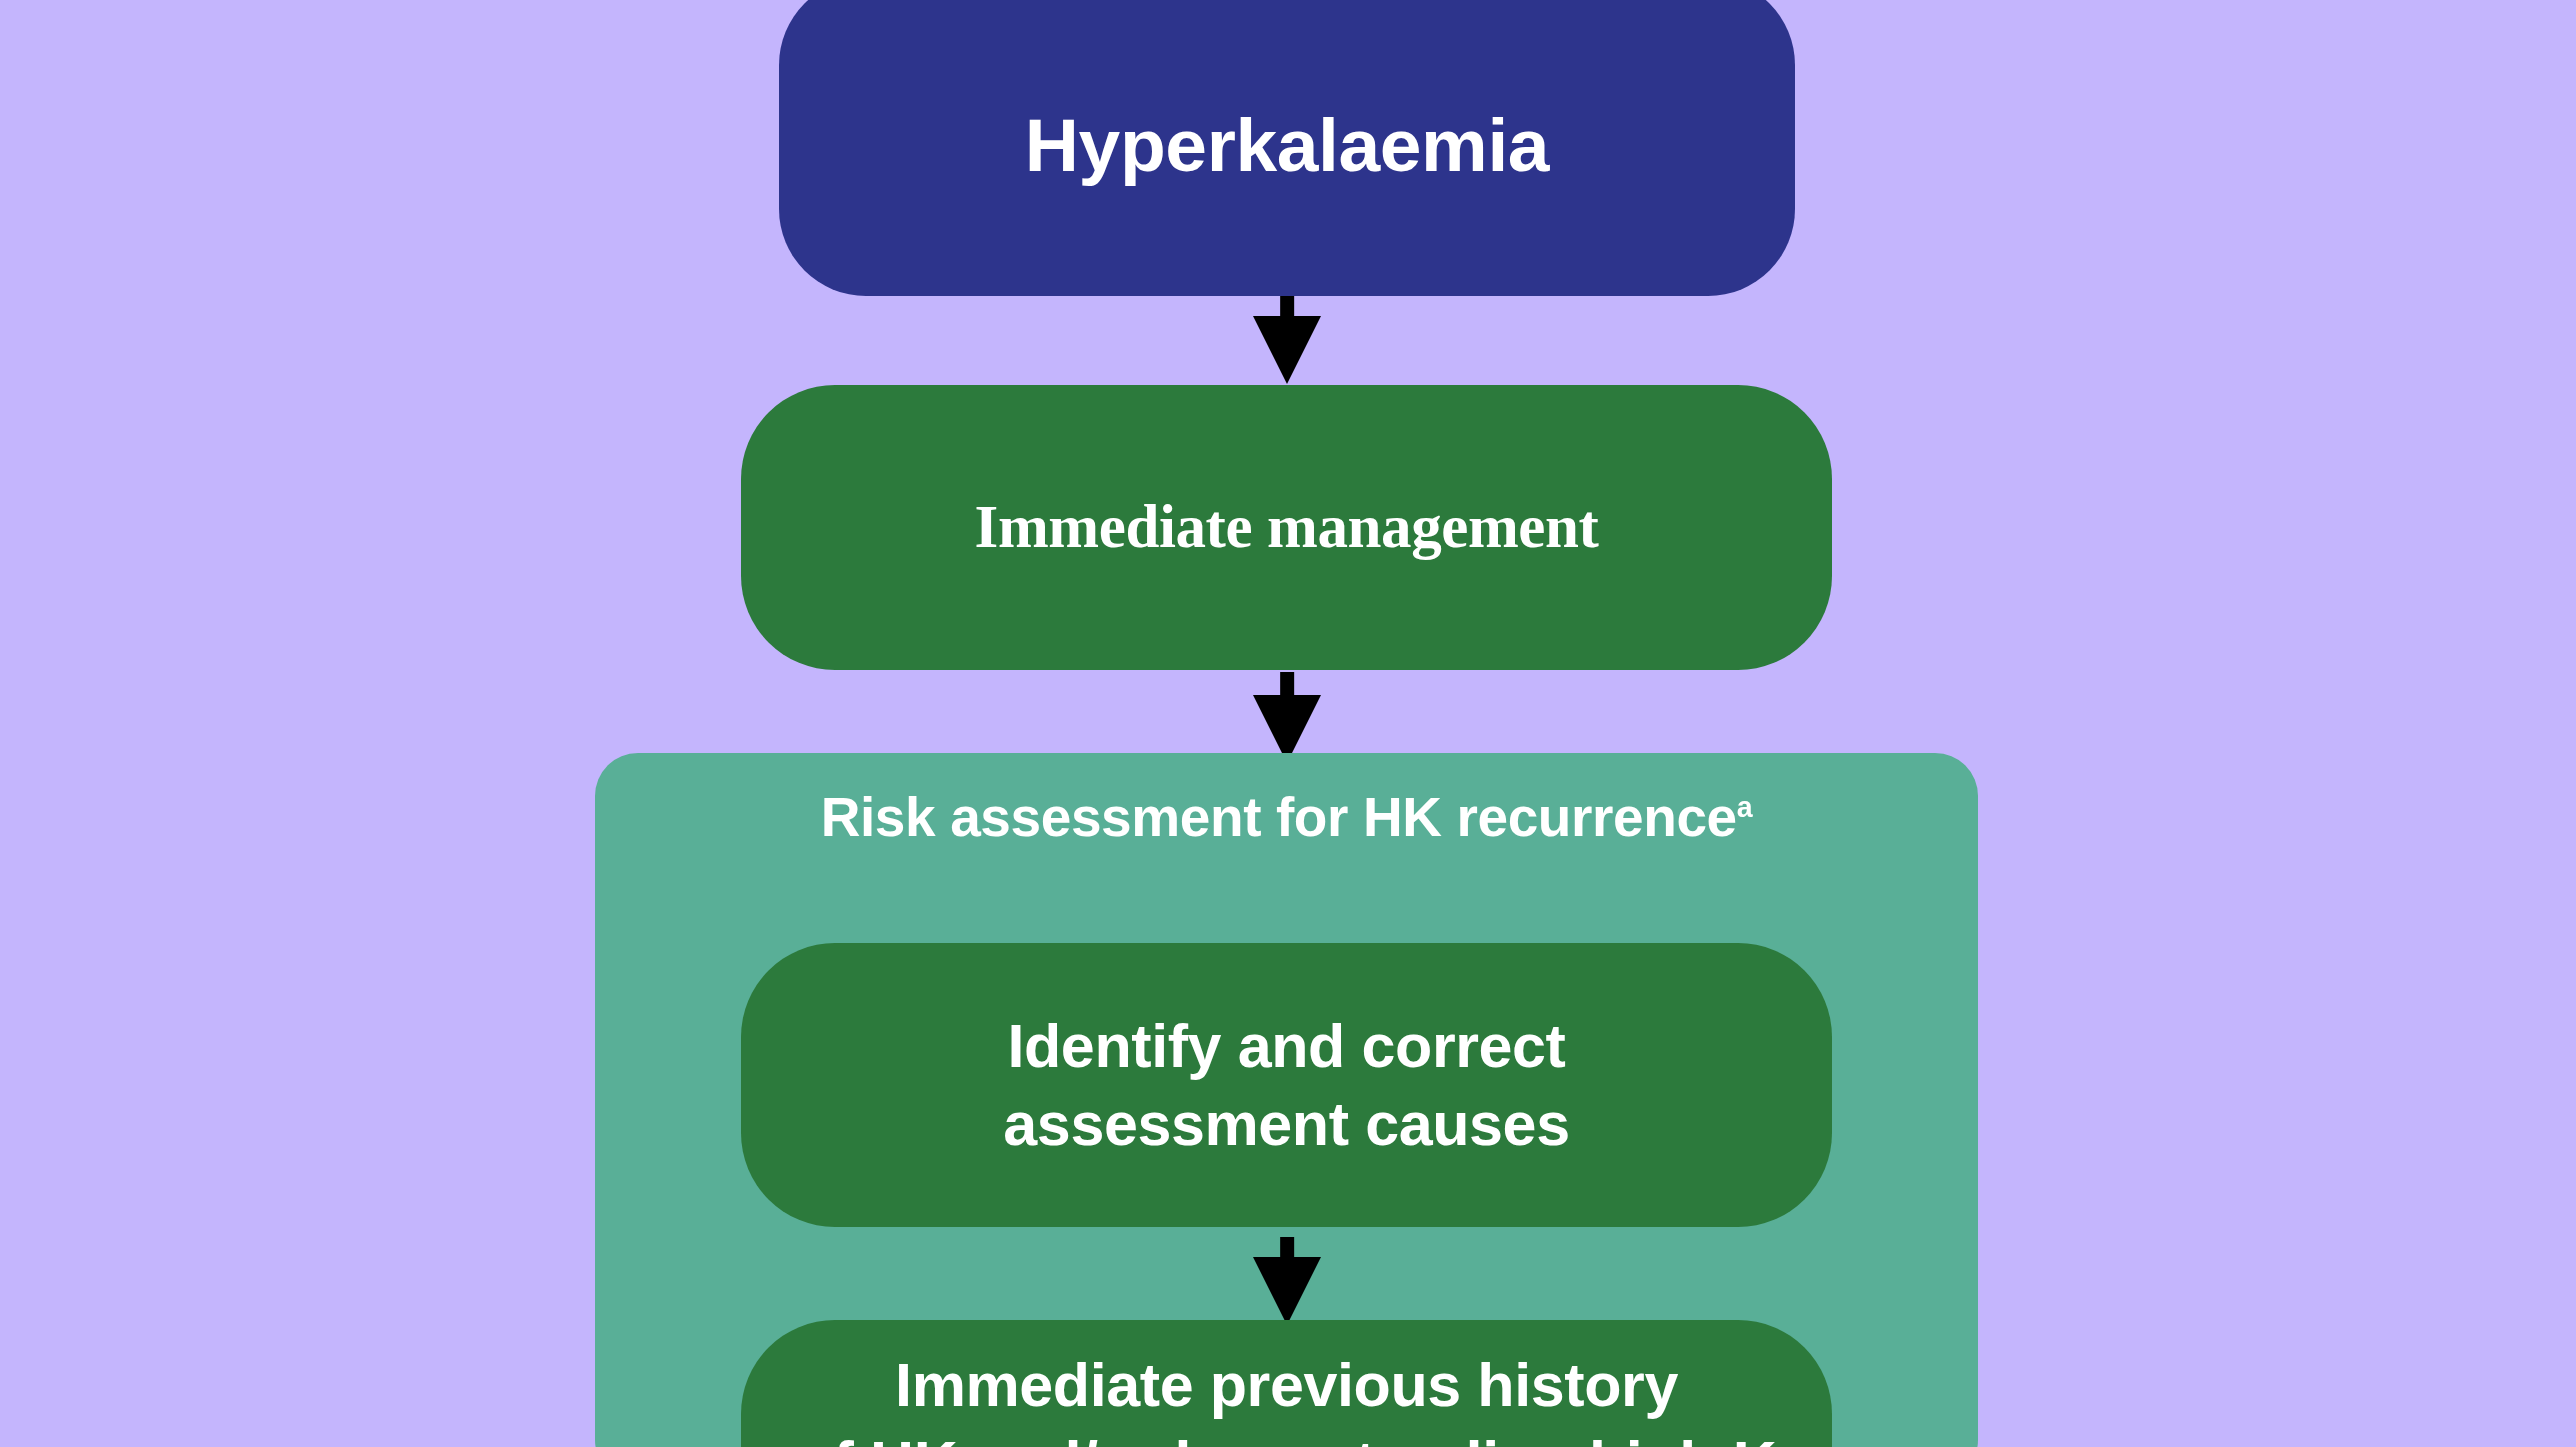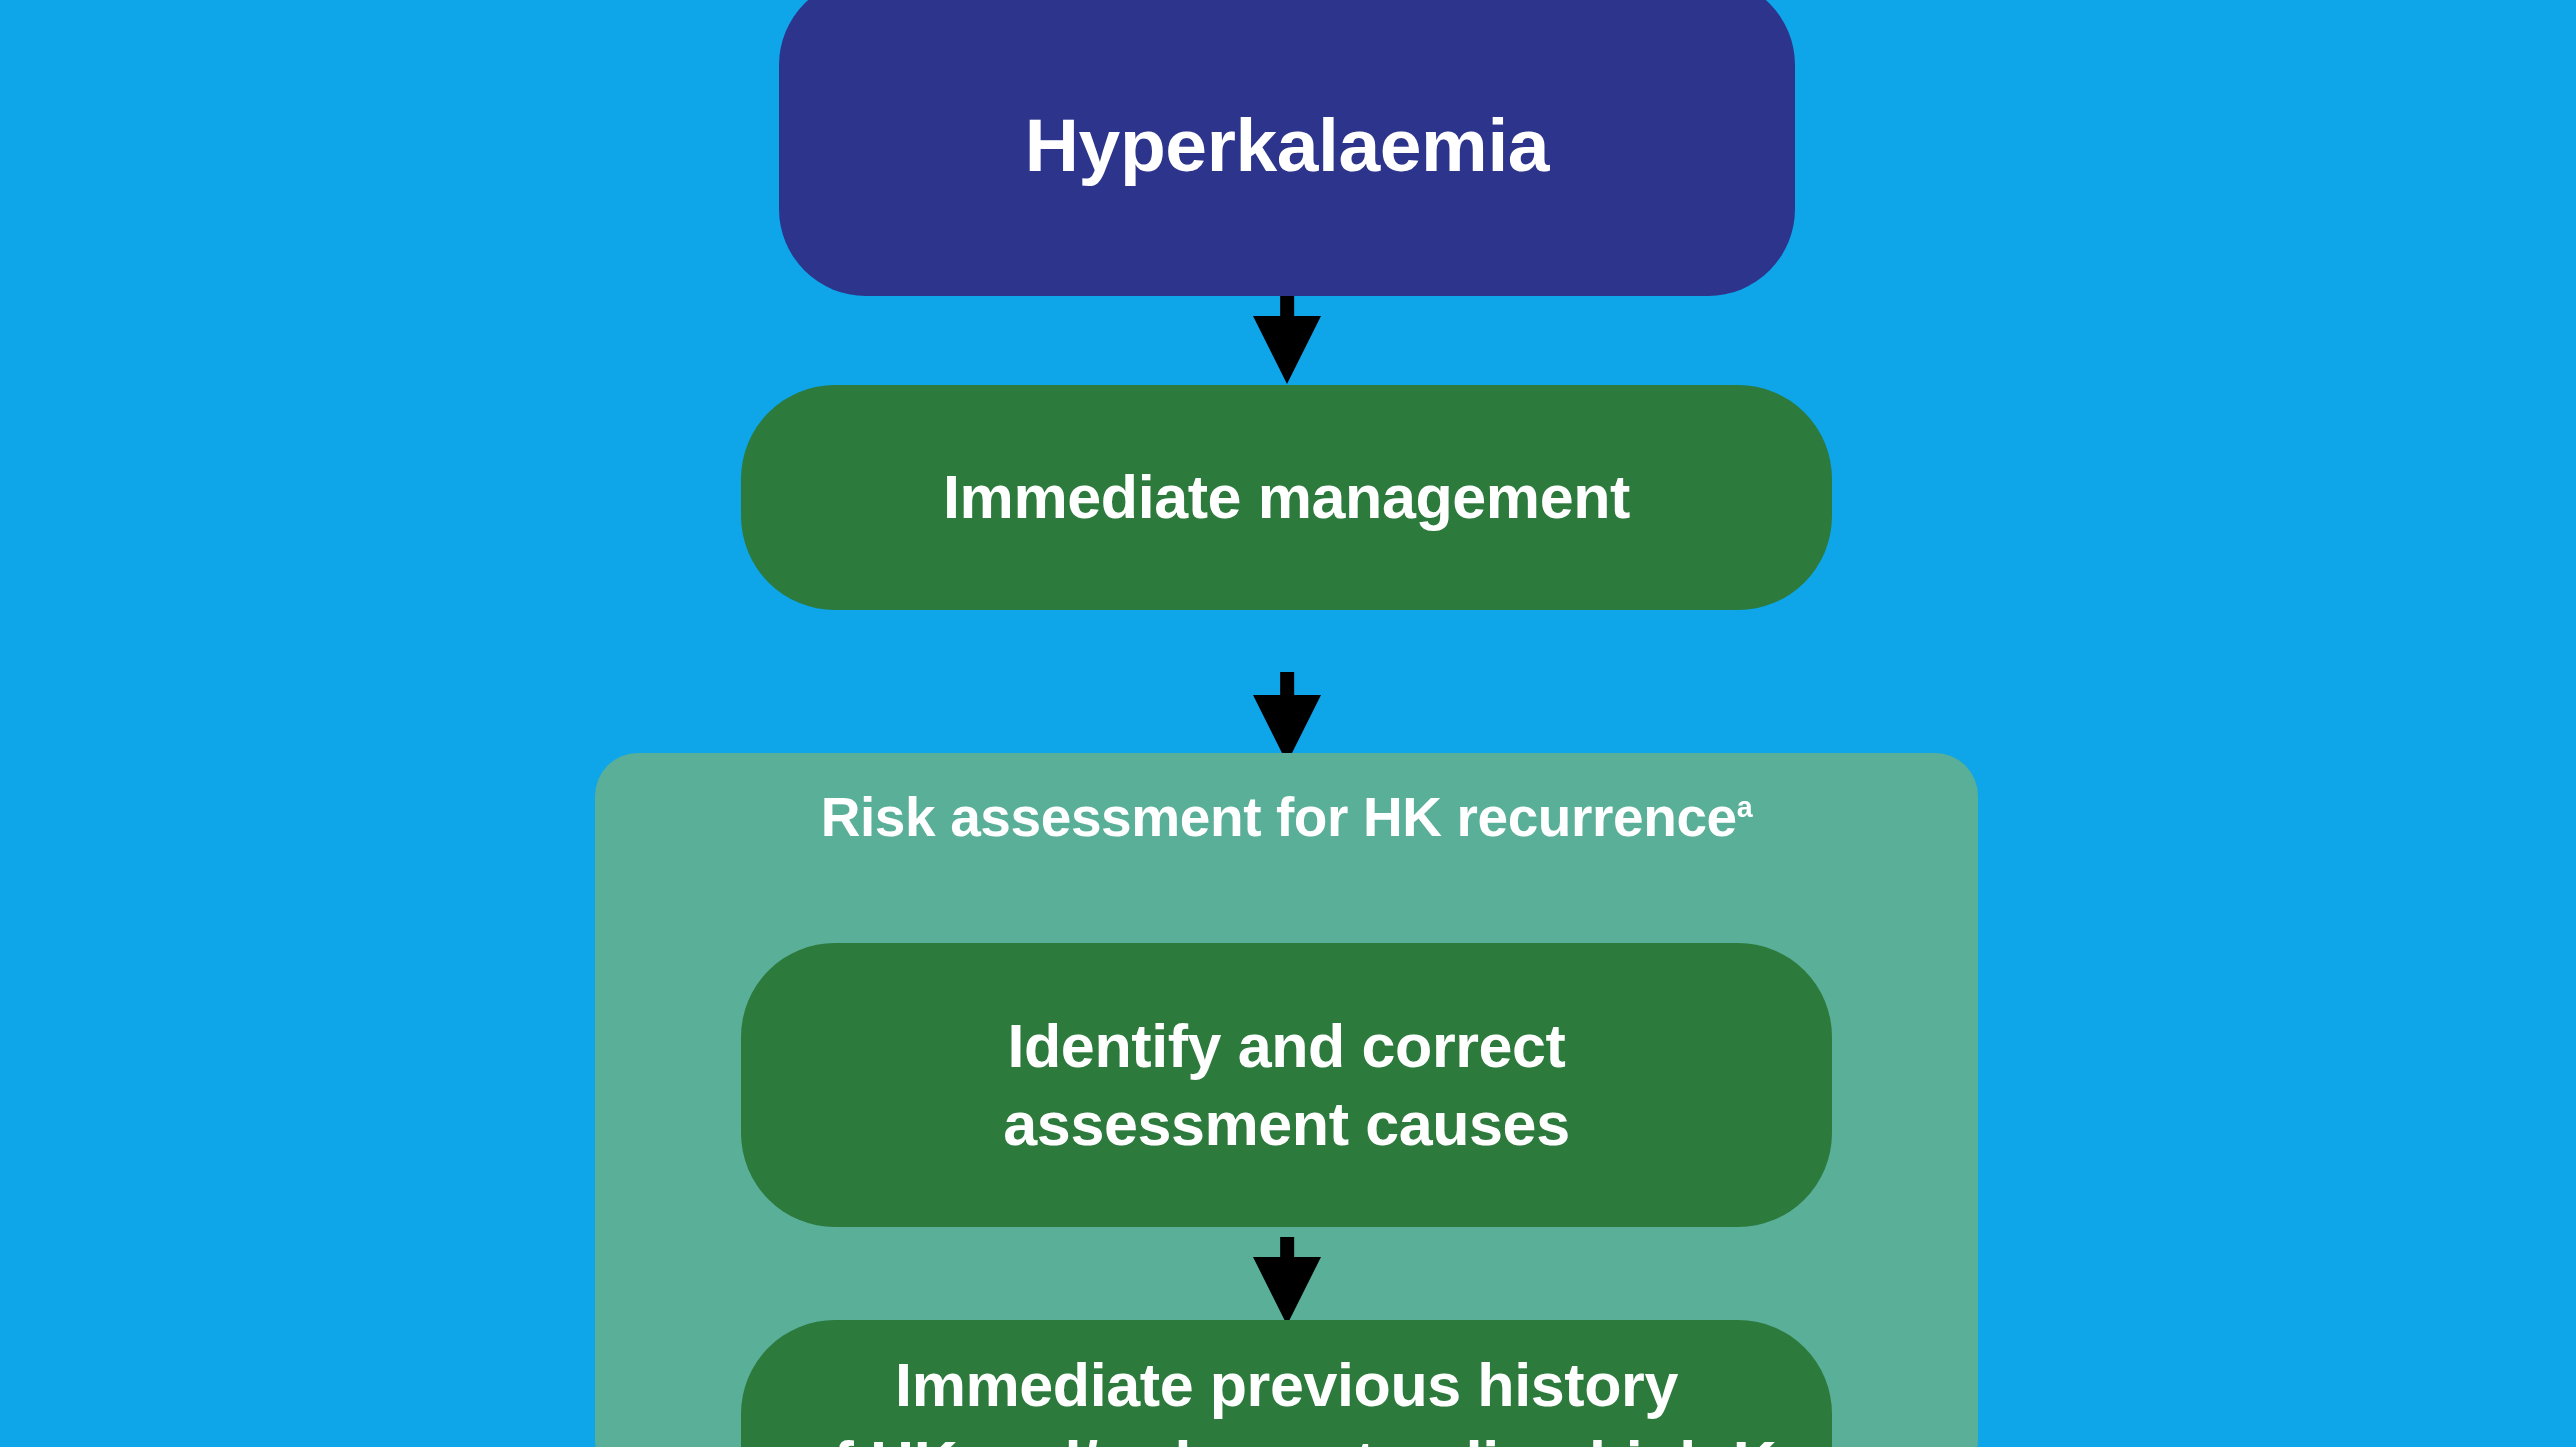--- a/index.html
+++ b/index.html
@@ -9,21 +9,21 @@
     background: #ffffff;
   }
   body {
     font-family: "Liberation Sans", sans-serif;
   }
 
   #canvas {
     position: relative;
     width: 2576px;
     height: 1448px;
-    background: #0ea5e9;
+    background: #c4b5fd;
     overflow: hidden;
   }
 
   
   .node {
     position: absolute;
     box-sizing: border-box;
     display: flex;
     flex-direction: column;
     align-items: center;
@@ -50,24 +50,25 @@
     font-size: 75px;
     font-weight: bold;
     padding-top: 16px;
   }
 
   
   #node-immediate-management {
     left: 741px;
     top: 385px;
     width: 1091px;
-    height: 225px;
+    height: 285px;
     background: #2c7a3c;
     border-radius: 94px;
     font-size: 61px;
+    font-family: Liberation Serif, serif;
   }
   #node-immediate-management .line-1 { font-weight: bold; }
   #node-immediate-management .line-2 { font-weight: normal; margin-top: 4.3px; }
 
   
   #panel-risk-assessment {
     position: absolute;
     left: 595px;
     top: 753px;
     width: 1383px;

